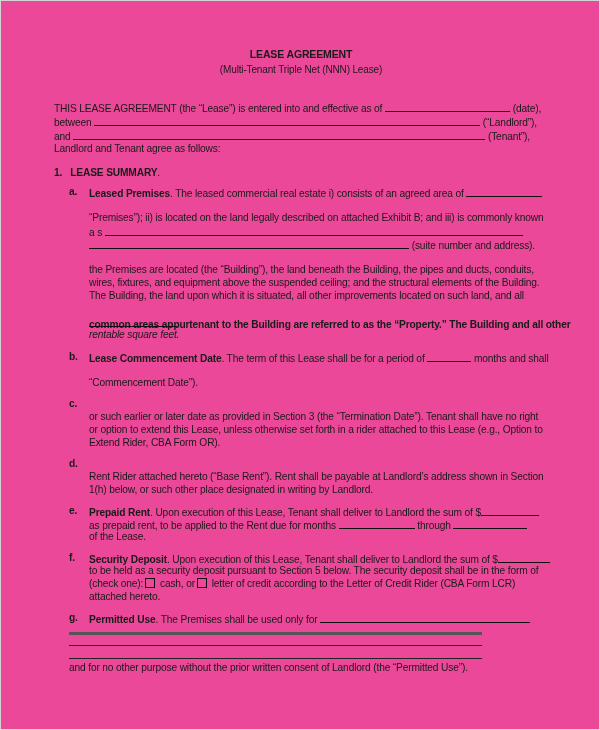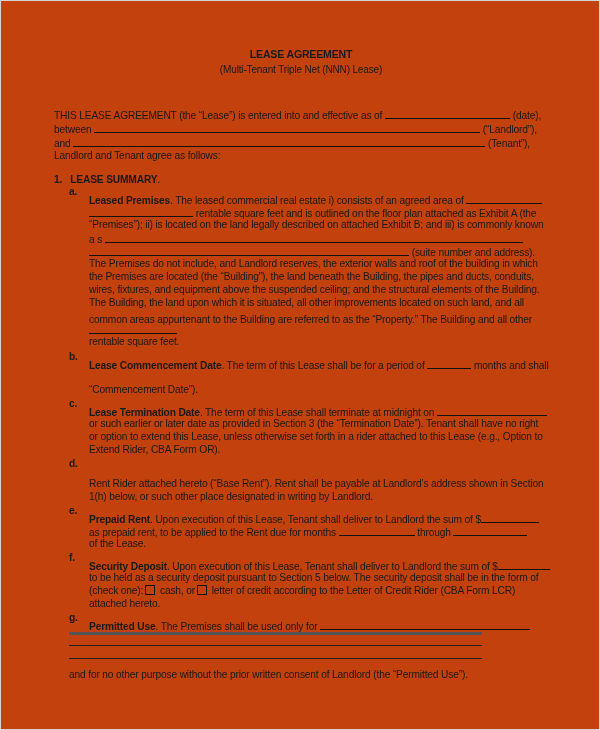--- a/index.html
+++ b/index.html
@@ -1,25 +1,25 @@
 <!DOCTYPE html>
 <html><head>
 <meta charset="utf-8">
 <style>
   html, body { margin: 0; padding: 0; background: #ffffff; }
   body { width: 600px; height: 730px; overflow: hidden; position: relative; }
   .page {
     position: absolute; left: 0; top: 0; width: 598px; height: 728px;
-    border: 1px solid #d4d4d4; background: #c2410c;
+    border: 1px solid #d4d4d4; background: #ec4899;
     font-family: "Liberation Sans", sans-serif; color: #1a1a1a;
     font-size: 10.2px; letter-spacing: -0.15px;
   }
   .title { position: absolute; left: 0; width: 600px; text-align: center; top: 47px; font-weight: bold; font-size: 10.5px; }
   .subtitle { position: absolute; left: 0; width: 600px; text-align: center; top: 63px; font-size: 10px; }
-  .line { position: absolute; white-space: nowrap; line-height: 12px; margin-top: 7px; }
+  .line { position: absolute; white-space: nowrap; line-height: 12px; }
   .blank { display: inline-block; border-bottom: 1px solid #111; height: 10px; vertical-align: baseline; }
   .hr { position: absolute; border-bottom: 1px solid #222; height: 0; }
   .hr.thick { border-bottom: 2px solid #555; }
   b { font-weight: bold; }
   .cb { display: inline-block; width: 8px; height: 8px; border: 1px solid #111; vertical-align: -1px; margin: 0 2px; }
   .lbl { position: absolute; font-weight: bold; line-height: 12px; }
 </style>
 </head>
 <body>
 
@@ -48,56 +48,47 @@
   <div class="line" style="left:53px; top:166px;">
     <b>1.</b>&nbsp;&nbsp;
     <b>LEASE SUMMARY</b><span>.</span>
   </div>
 
   <div class="lbl" style="left:68px; top:185px;">a.</div>
   <div class="line" style="left:88px; top:185px;">
     <b>Leased Premises</b><span>. The leased commercial real estate i) consists of an agreed area of</span>
     <span class="blank" style="width:76px;"></span>
   </div>
-  <div class="line" style="left:88px; top:198px;">
-    <span class="blank" style="width:104px;"></span>
-    <span>rentable square feet and is outlined on the floor plan attached as Exhibit A (the</span>
-  </div>
   <div class="line" style="left:88px; top:211px;">“Premises”); ii) is located on the land legally described on attached Exhibit B; and iii) is commonly known</div>
   <div class="line" style="left:88px; top:224px;">
     <span>a s</span>
     <span class="blank" style="width:418px;"></span>
   </div>
   <div class="line" style="left:88px; top:237px;">
     <span class="blank" style="width:320px;"></span>
     <span>(suite number and address).</span>
   </div>
-  <div class="line" style="left:88px; top:250px;">The Premises do not include, and Landlord reserves, the exterior walls and roof of the building in which</div>
   <div class="line" style="left:88px; top:263px;">the Premises are located (the “Building”), the land beneath the Building, the pipes and ducts, conduits,</div>
   <div class="line" style="left:88px; top:276px;">wires, fixtures, and equipment above the suspended ceiling; and the structural elements of the Building.</div>
   <div class="line" style="left:88px; top:289px;">The Building, the land upon which it is situated, all other improvements located on such land, and all</div>
-  <div class="line" style="left:88px; top:306px;">common areas appurtenant to the Building are referred to as the “Property.”  The Building and all other</div>
+  <div class="line" style="left:88px; top:318px;font-weight:bold;">common areas appurtenant to the Building are referred to as the “Property.”  The Building and all other</div>
   <div class="line" style="left:88px; top:315px;">
     <span class="blank" style="width:88px;"></span>
   </div>
-  <div class="line" style="left:88px; top:328px;">rentable square feet.</div>
+  <div class="line" style="left:88px; top:328px;font-style:italic;">rentable square feet.</div>
 
   <div class="lbl" style="left:68px; top:350px;">b.</div>
   <div class="line" style="left:88px; top:350px;">
     <b>Lease Commencement Date</b><span>. The term of this Lease shall be for a period of</span>
     <span class="blank" style="width:44px;"></span>
     <span>months and shall</span>
   </div>
   <div class="line" style="left:88px; top:376px;">“Commencement Date”).</div>
 
   <div class="lbl" style="left:68px; top:397px;">c.</div>
-  <div class="line" style="left:88px; top:397px;">
-    <b>Lease Termination Date</b><span>. The term of this Lease shall terminate at midnight on</span>
-    <span class="blank" style="width:110px;"></span>
-  </div>
   <div class="line" style="left:88px; top:410px;">or such earlier or later date as provided in Section 3 (the “Termination Date”).  Tenant shall have no right</div>
   <div class="line" style="left:88px; top:423px;">or option to extend this Lease, unless otherwise set forth in a rider attached to this Lease (e.g., Option to</div>
   <div class="line" style="left:88px; top:436px;">Extend Rider, CBA Form OR).</div>
 
   <div class="lbl" style="left:68px; top:457px;">d.</div>
   <div class="line" style="left:88px; top:470px;">Rent Rider attached hereto (“Base Rent”). Rent shall be payable at Landlord’s address shown in Section</div>
   <div class="line" style="left:88px; top:483px;">1(h) below, or such other place designated in writing by Landlord.</div>
 
   <div class="lbl" style="left:68px; top:504px;">e.</div>
   <div class="line" style="left:88px; top:504px;">

